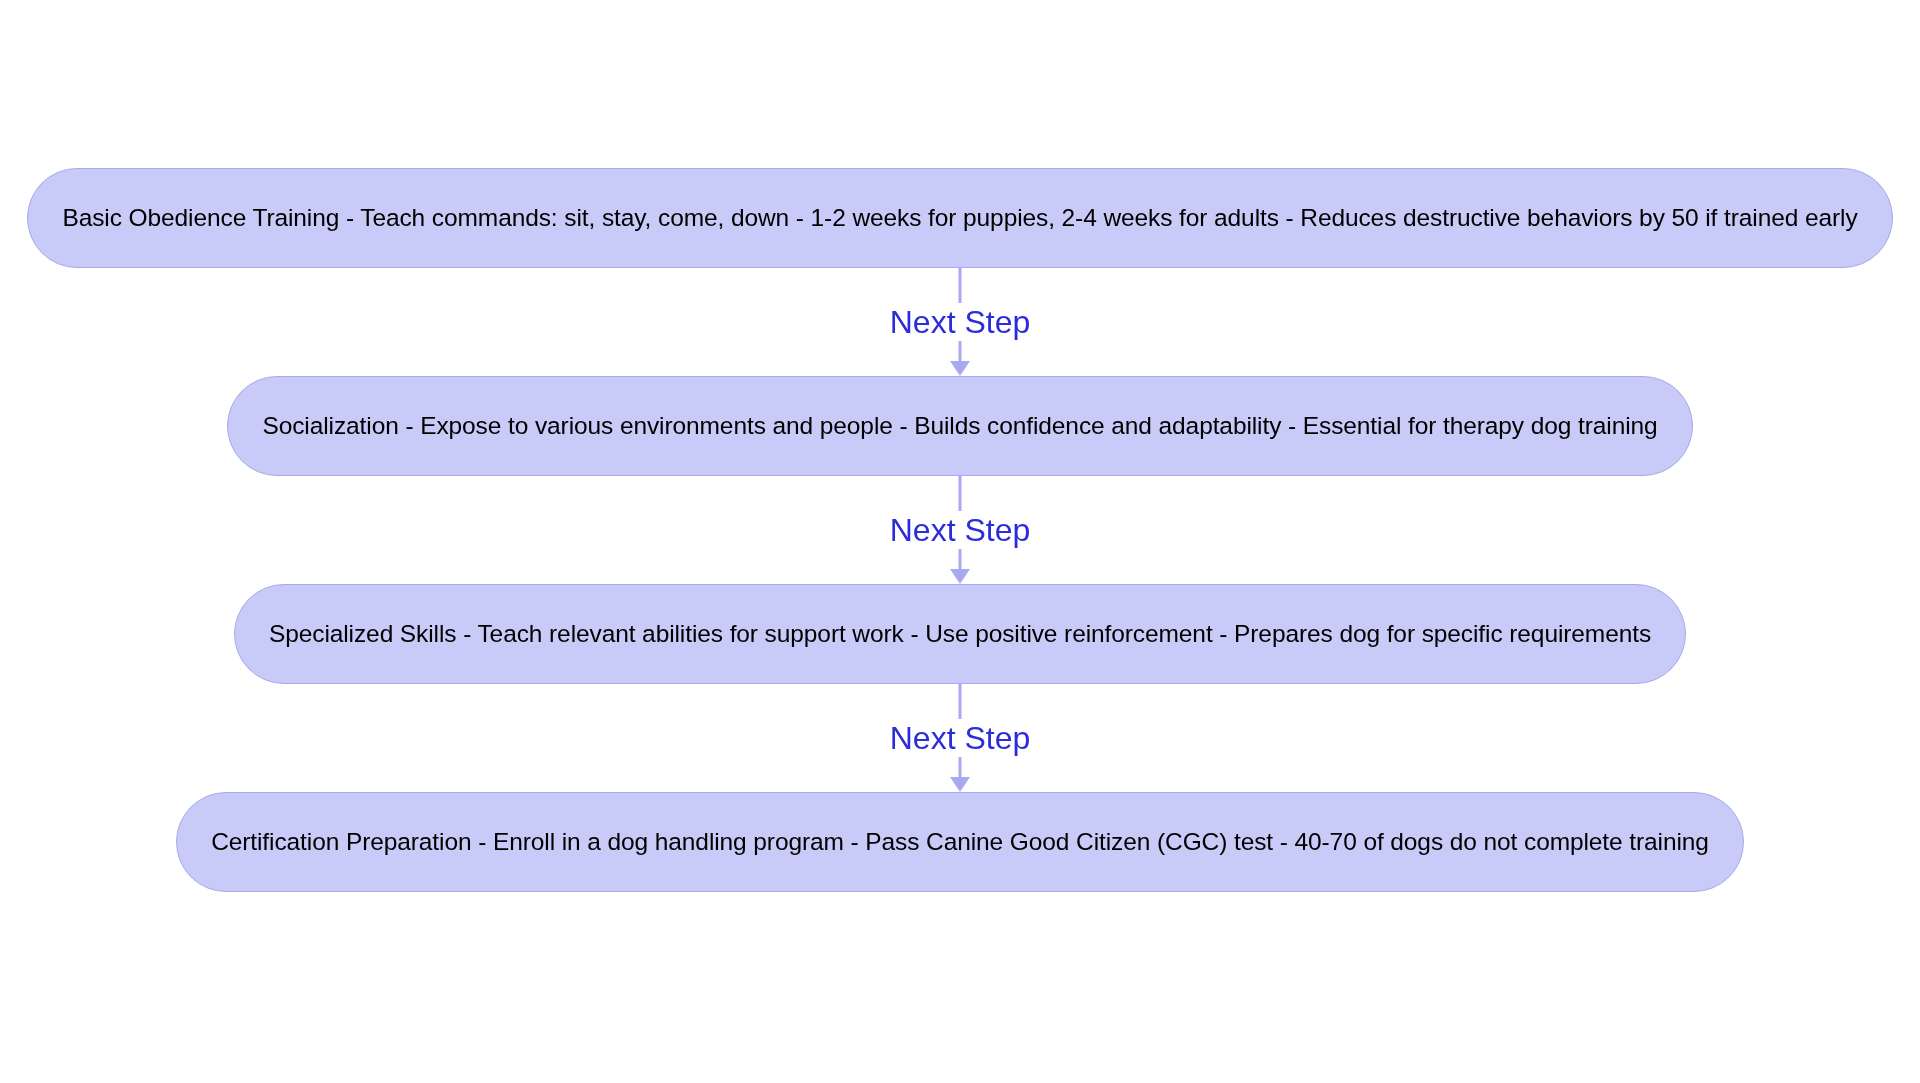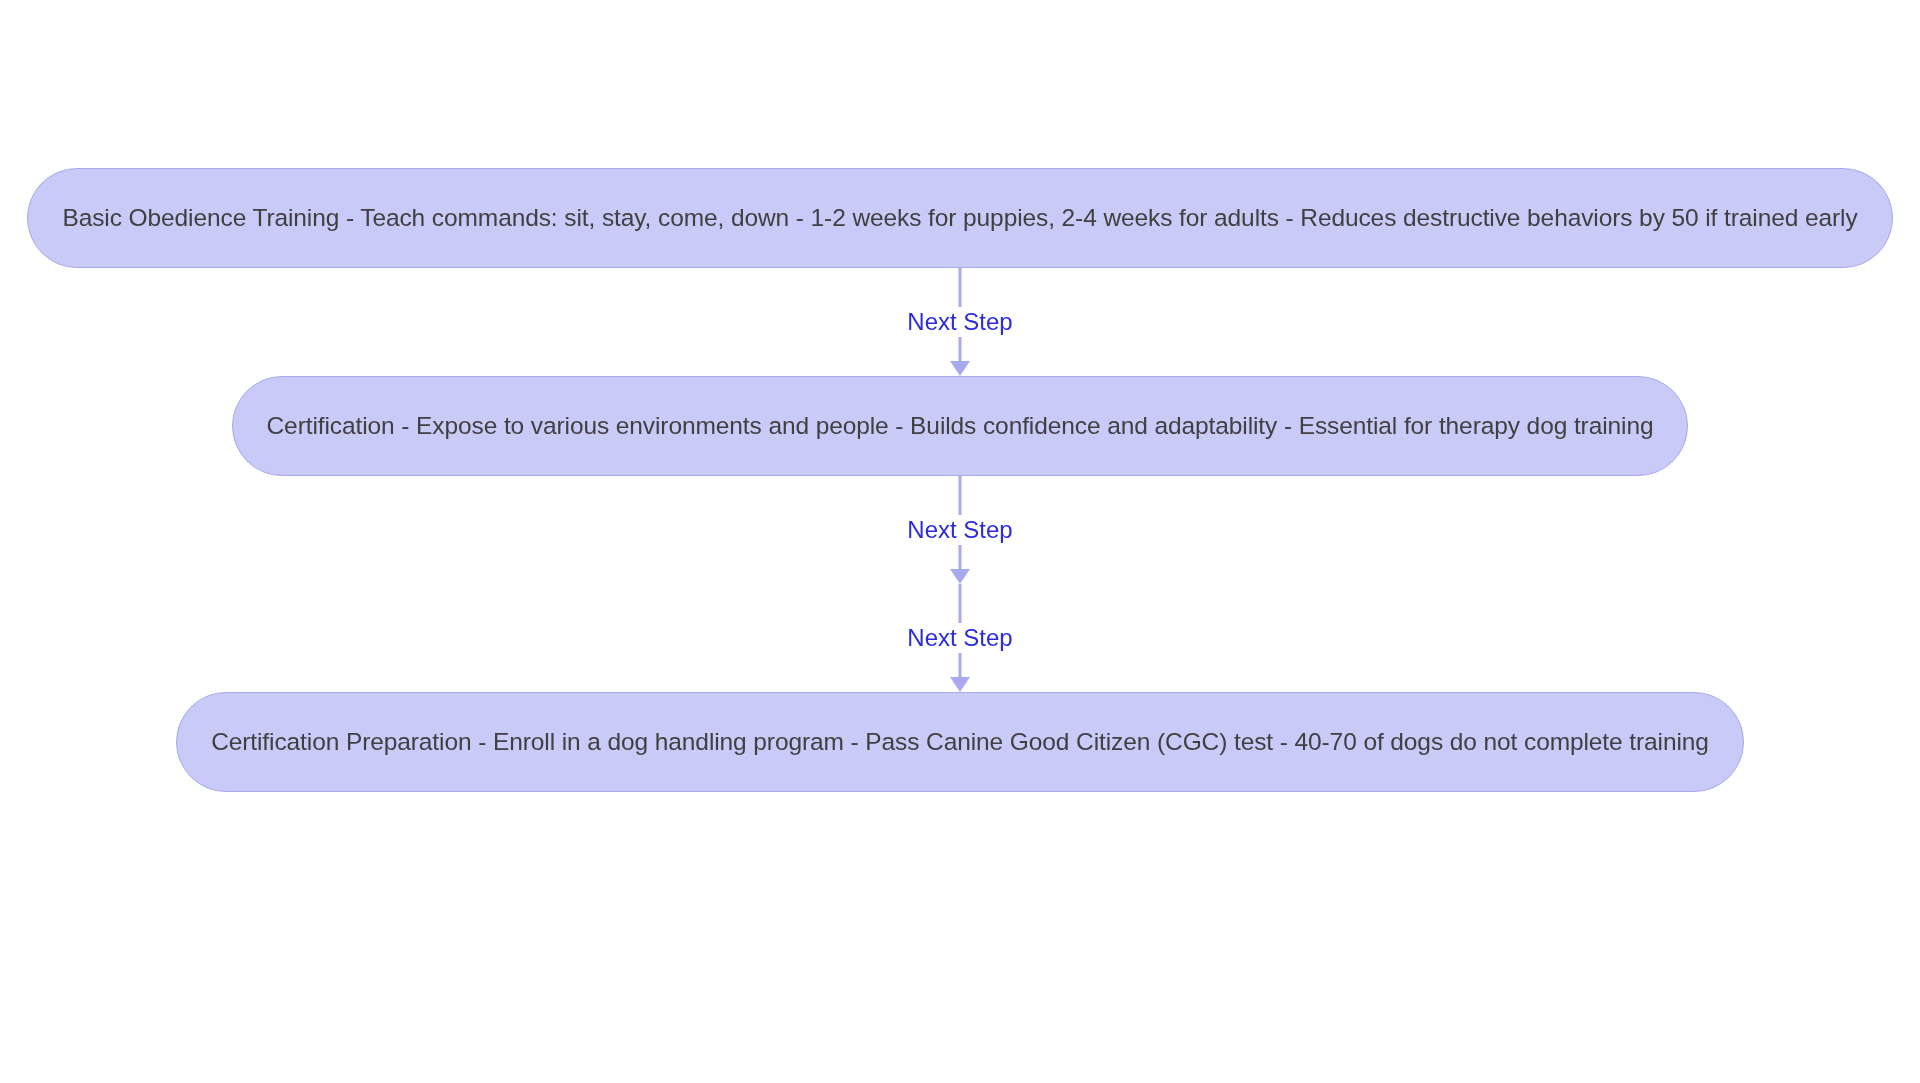--- a/index.html
+++ b/index.html
@@ -24,21 +24,21 @@
     align-items: center;
     justify-content: flex-start;
     padding-top: 168px;
     box-sizing: border-box;
   }
 
   .node {
     background: #c8caf8;
     border: 1.4px solid #a8abea;
     border-radius: 60px;
-    color: #404040;
+    color: #000000;
     font-size: 24.5px;
     line-height: 1;
     letter-spacing: -0.1px;
     display: flex;
     align-items: center;
     justify-content: center;
     box-sizing: border-box;
     height: 100px;
     padding: 0 34px;
     white-space: nowrap;
@@ -75,21 +75,21 @@
     border-left: 10.5px solid transparent;
     border-right: 10.5px solid transparent;
     border-top: 15px solid #a7aaf0;
   }
 
   .connector .edge-label {
     position: relative;
     z-index: 2;
     background: #ffffff;
     color: #2b2ddb;
-    font-size: 24px;
+    font-size: 32px;
     line-height: 1;
     padding: 3px 9px;
     user-select: none;
   }
 </style>
 </head>
 <body>
 
 <div id="flowchart">
 
@@ -97,29 +97,32 @@
     <span>Basic Obedience Training - Teach commands: sit, stay, come, down - 1-2 weeks for puppies, 2-4 weeks for adults - Reduces destructive behaviors by 50 if trained early</span>
   </div>
 
   <div class="connector">
     <div class="line"></div>
     <div class="arrowhead"></div>
     <div class="edge-label">Next Step</div>
   </div>
 
   <div class="node">
-    <span>Certification - Expose to various environments and people - Builds confidence and adaptability - Essential for therapy dog training</span>
+    <span>Socialization - Expose to various environments and people - Builds confidence and adaptability - Essential for therapy dog training</span>
   </div>
 
   <div class="connector">
     <div class="line"></div>
     <div class="arrowhead"></div>
     <div class="edge-label">Next Step</div>
   </div>
 
+  <div class="node">
+    <span>Specialized Skills - Teach relevant abilities for support work - Use positive reinforcement - Prepares dog for specific requirements</span>
+  </div>
 
   <div class="connector">
     <div class="line"></div>
     <div class="arrowhead"></div>
     <div class="edge-label">Next Step</div>
   </div>
 
   <div class="node">
     <span>Certification Preparation - Enroll in a dog handling program - Pass Canine Good Citizen (CGC) test - 40-70 of dogs do not complete training</span>
   </div>

